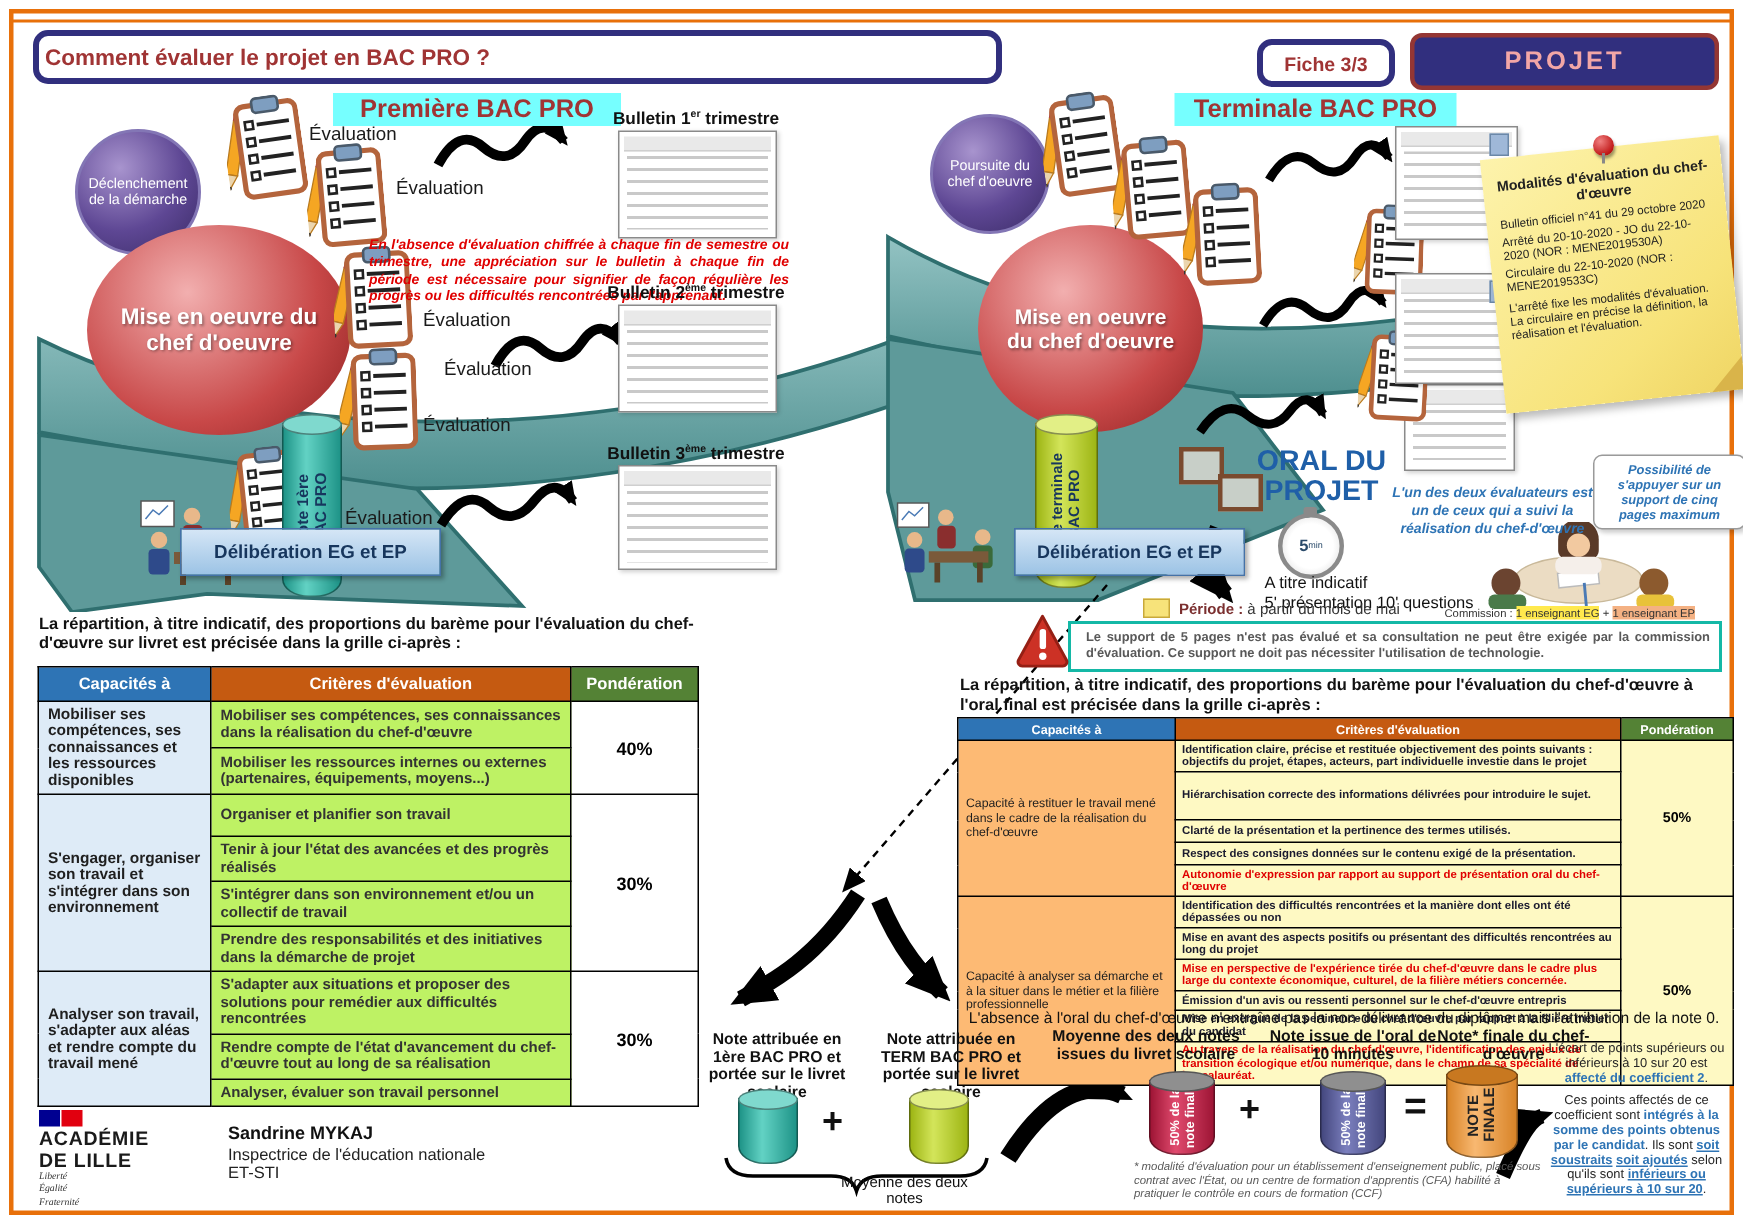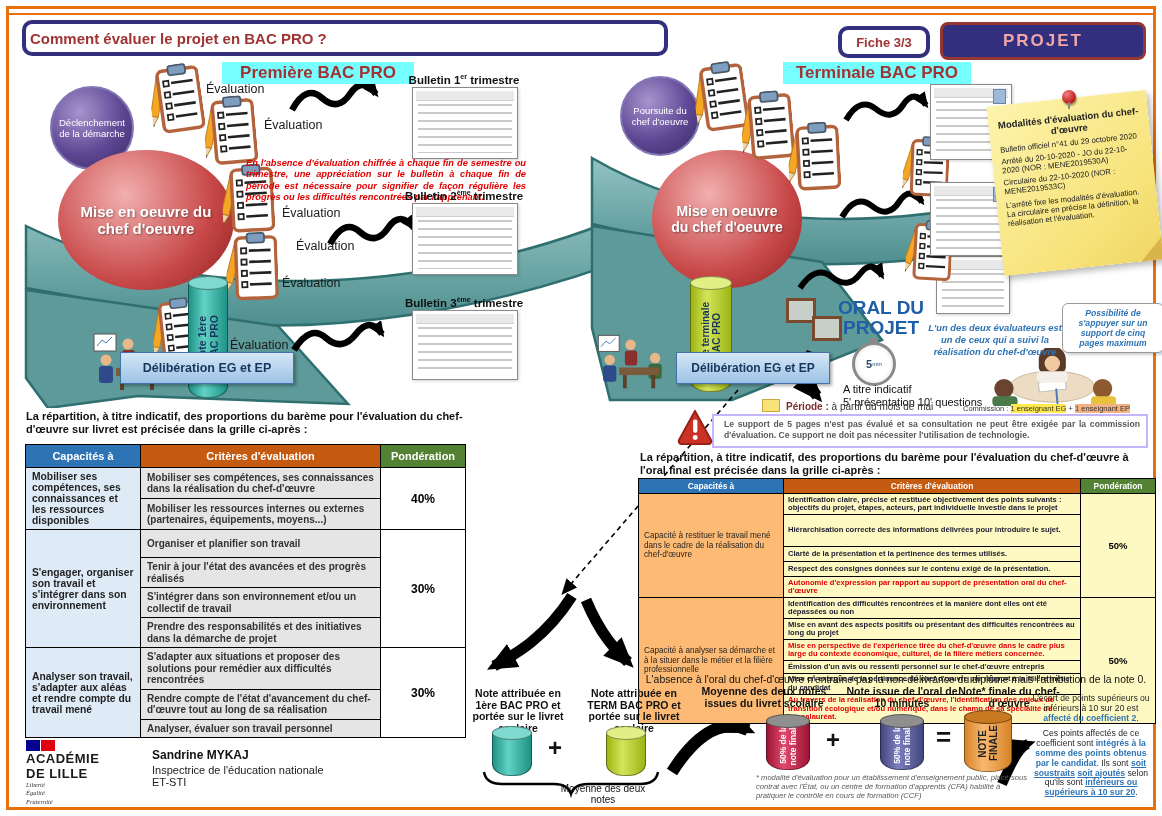--- a/index.html
+++ b/index.html
@@ -32,40 +32,40 @@
   .cyl{z-index:4;}
   .cyl-top{position:absolute;top:0;left:0;right:0;height:12px;border-radius:50%;background:var(--ct);border:1px solid #00000066;z-index:2;}
   .cyl-body{position:absolute;top:6px;bottom:0;left:0;right:0;border:1px solid #00000066;border-top:none;
         background:linear-gradient(90deg,var(--c1),var(--c2) 40%,var(--c1));
         border-radius:0 0 45% 45%/0 0 12px 12px;display:flex;align-items:center;justify-content:center;gap:0px;}
   .vtxt{writing-mode:vertical-rl;transform:rotate(180deg);font-weight:bold;white-space:nowrap;}
   .tbl{border-collapse:collapse;z-index:4;position:absolute;table-layout:fixed;background:#fff;}
   .tbl th,.tbl td{border:1px solid #000;vertical-align:middle;box-sizing:border-box;}
   .lt th{color:#fff;font-size:11px;padding:5px 3px;}
   .lt .cap{background:#DEEBF7;font-weight:bold;color:#1F1F1F;font-size:10.3px;padding:3px 6px;}
-  .lt .crit{background:#e5e5e5;color:#333;font-weight:600;font-size:10px;padding:3px 6px;line-height:1.15;}
+  .lt .crit{background:#bef264;color:#333;font-weight:600;font-size:10px;padding:3px 6px;line-height:1.15;}
   .lt .pond{background:#fff;font-weight:bold;font-size:12px;text-align:center;}
   .rt th{color:#fff;font-size:8.4px;padding:2px;}
   .rt .cap{background:#fdba74;color:#1F1F1F;font-size:8.2px;padding:2px 5px;line-height:1.2;}
   .rt .crit{background:#fef9c3;color:#1A1A2E;font-weight:bold;font-size:7.6px;padding:1.5px 4px;line-height:1.12;}
   .rt .pond{background:#fef9c3;font-weight:bold;font-size:9.5px;text-align:center;}
   .red{color:#E00000 !important;}
   .intro{font-weight:bold;font-size:11px;color:#111;line-height:1.22;z-index:4;}
   .sticky{background:linear-gradient(140deg,#FDF3AC,#F7E37A 70%,#EFD564);box-shadow:3px 4px 6px #00000045;
         transform:rotate(-6deg);z-index:6;padding:14px 9px 8px;box-sizing:border-box;font-size:7.8px;color:#222;}
   .sticky:after{content:"";position:absolute;right:0;bottom:0;border-style:solid;border-width:0 0 22px 22px;
         border-color:transparent transparent #D9B44A transparent;}
   .pin{width:14px;height:14px;border-radius:50%;background:radial-gradient(circle at 35% 30%,#F08080,#C01818 70%,#7A0A0A);
         z-index:7;box-shadow:1px 2px 2px #00000060;}
   .pin:after{content:"";position:absolute;left:6px;top:12px;width:2px;height:7px;background:#888;}
   .oral{color:#1F5FA8;font-weight:800;font-size:19px;line-height:1.05;text-align:center;z-index:4;}
   .blueit{color:#2E74B5;font-style:italic;font-weight:bold;z-index:4;}
   .bubble{background:#fff;border:1px solid #9A9A9A;border-radius:6px;padding:4px 5px;z-index:5;
         color:#2E74B5;font-style:italic;font-weight:bold;font-size:8.6px;text-align:center;box-shadow:2px 2px 3px #00000030;}
-  .warn{border:2px solid #c4b5fd;background:#fff;color:#595959;font-size:8.6px;font-weight:600;
+  .warn{border:2px solid #14b8a6;background:#fff;color:#595959;font-size:8.6px;font-weight:600;
         line-height:1.25;padding:3px 6px 3px 10px;z-index:4;box-sizing:border-box;text-align:justify;}
   .commission{font-size:7.5px;color:#333;z-index:5;white-space:nowrap;}
   .commission .hl-y{background:#FFE94D;} .commission .hl-o{background:#F4B183;}
   .stopw{border-radius:50%;border:3px solid #8A8A8A;background:radial-gradient(circle,#FFFFFF 55%,#D8D8D8);
         display:flex;align-items:center;justify-content:center;z-index:4;}
   .stopw:before{content:"";position:absolute;top:-7px;left:14px;width:9px;height:6px;background:#8A8A8A;border-radius:2px;}
   .lblB{font-weight:bold;font-size:10.5px;color:#111;text-align:center;line-height:1.1;z-index:4;}
   .op{font-size:24px;font-weight:bold;color:#111;z-index:4;}
   .coeff{font-size:8.6px;color:#262626;text-align:center;line-height:1.14;z-index:4;}
   .coeff .hl{color:#2E74B5;font-weight:bold;}

